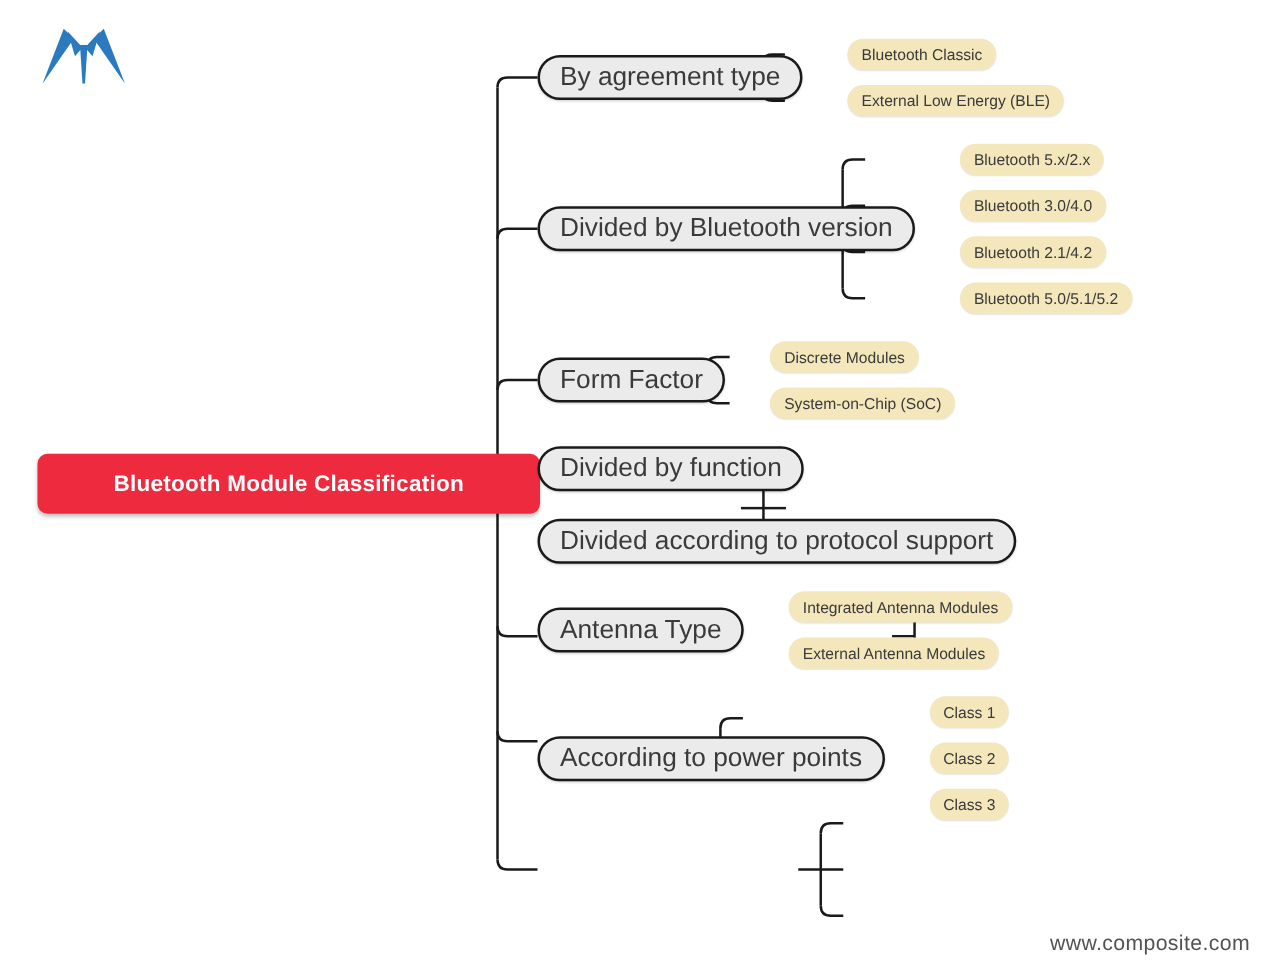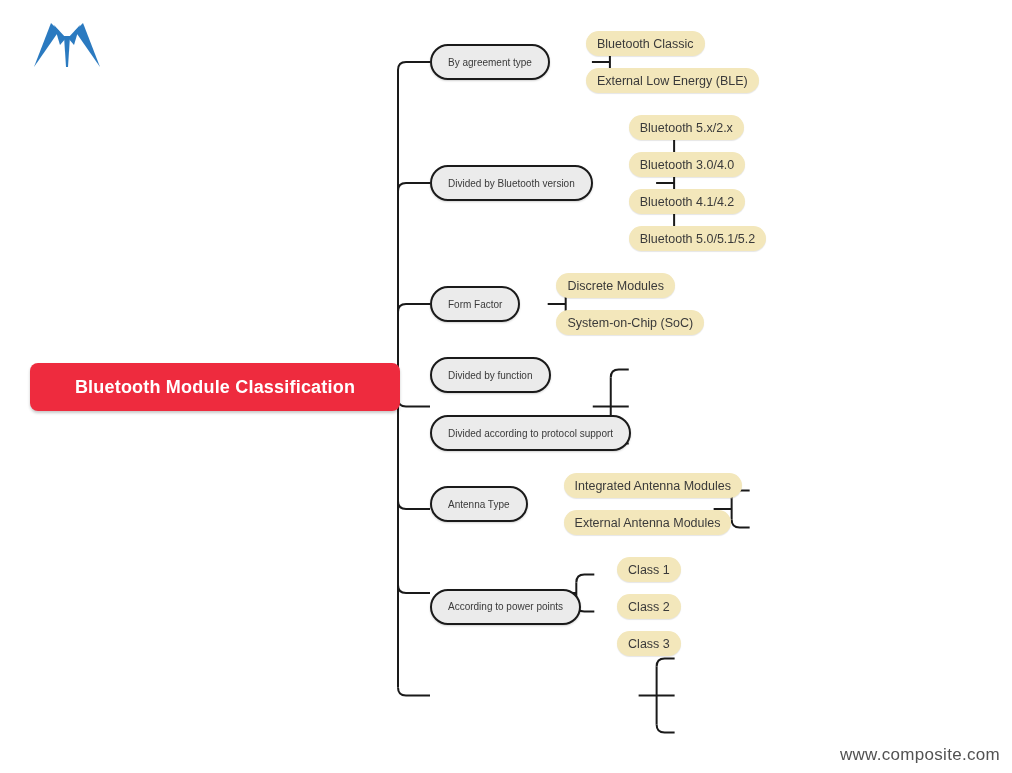--- a/index.html
+++ b/index.html
@@ -7,34 +7,34 @@
     position:relative; width:1012px; height:773px; background:#ffffff;
     overflow:hidden; font-family:"Liberation Sans", sans-serif;
   }
   #connectors { position:absolute; left:0; top:0; width:1012px; height:773px; pointer-events:none; }
   #connectors path { fill:none; stroke:var(--line,#1a1a1a); stroke-width:2; }
 
   .logo { position:absolute; left:34px; top:21px; width:66px; height:46px; }
   .logo polygon { fill:var(--logo,#2b7ac0); }
 
   .root-node {
-    position:absolute; left:30px; top:363px; width:370px; height:48px;
+    position:absolute; left:30px; top:363px; width:402px; height:48px;
     background:var(--root-bg,#ee2b3e); color:var(--root-text,#ffffff);
     border-radius:8px; display:flex; align-items:center; justify-content:center;
     font-size:18px; font-weight:bold; letter-spacing:0.2px;
     box-shadow:0 2px 3px rgba(0,0,0,0.22);
   }
 
   .branches { position:absolute; left:430px; top:31px; display:flex; flex-direction:column; gap:22px; }
   .branch-row { display:flex; align-items:center; gap:36px; }
   .branch-node {
     height:36px; box-sizing:border-box; padding:0 16px; flex:0 0 auto;
     background:var(--branch-bg,#ebebeb); border:2px solid var(--branch-border,#1a1a1a);
     border-radius:19px; display:flex; align-items:center; white-space:nowrap;
-    font-size:10px; color:var(--branch-text,#3a3a3a);
+    font-size:21px; color:var(--branch-text,#3a3a3a);
     box-shadow:0 1px 2px rgba(0,0,0,0.18);
   }
   .children { display:flex; flex-direction:column; gap:12px; }
   .leaf-node {
     height:25px; box-sizing:border-box; padding:0 11px; width:max-content;
     background:var(--leaf-bg,#f3e7bb); border-radius:12.5px;
     display:flex; align-items:center; white-space:nowrap;
     font-size:12.5px; color:var(--leaf-text,#3a3a3a);
     box-shadow:0 1px 1px rgba(0,0,0,0.10);
   }
@@ -115,21 +115,21 @@
           <div class="leaf-node">External Low Energy (BLE)</div>
         </div>
   </div>
       <div class="branch-row">
     <div class="branch-node">
       <span>Divided by Bluetooth version</span>
     </div>
     <div class="children">
           <div class="leaf-node">Bluetooth 5.x/2.x</div>
           <div class="leaf-node">Bluetooth 3.0/4.0</div>
-          <div class="leaf-node">Bluetooth 4.1/4.2</div>
+          <div class="leaf-node">Bluetooth 2.1/4.2</div>
           <div class="leaf-node">Bluetooth 5.0/5.1/5.2</div>
         </div>
   </div>
       <div class="branch-row">
     <div class="branch-node">
       <span>Form Factor</span>
     </div>
     <div class="children">
           <div class="leaf-node">Discrete Modules</div>
           <div class="leaf-node">System-on-Chip (SoC)</div>

